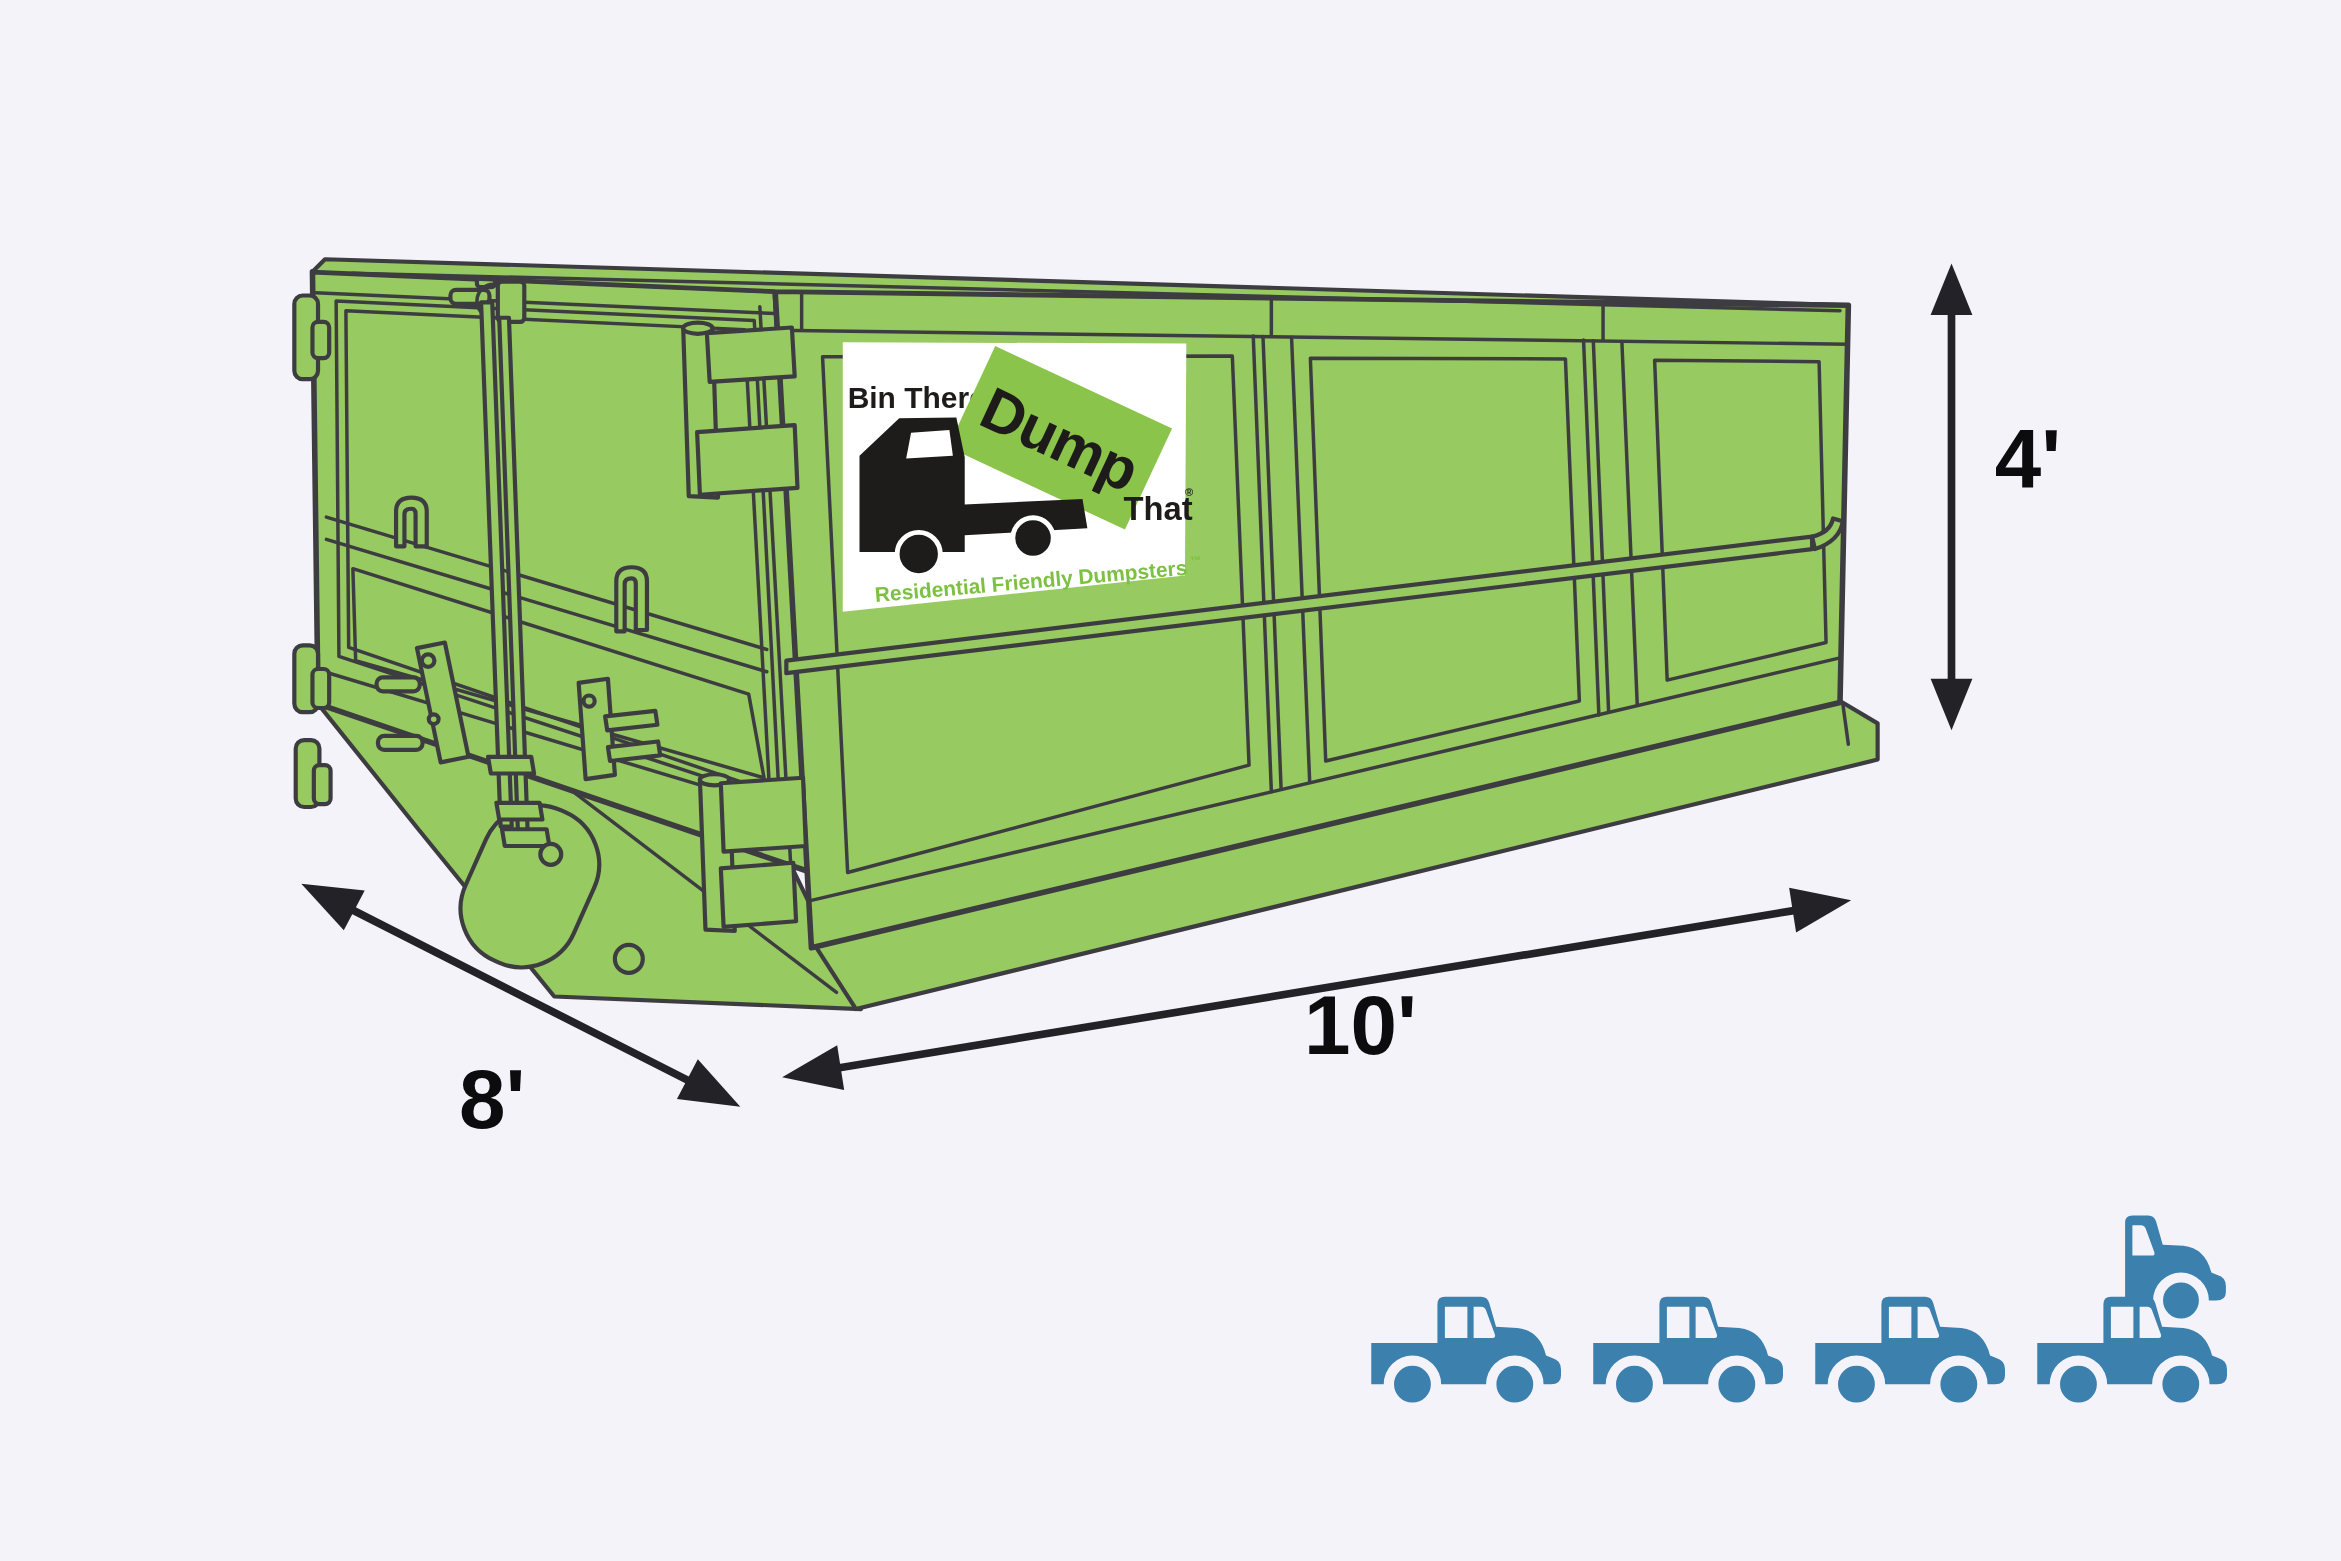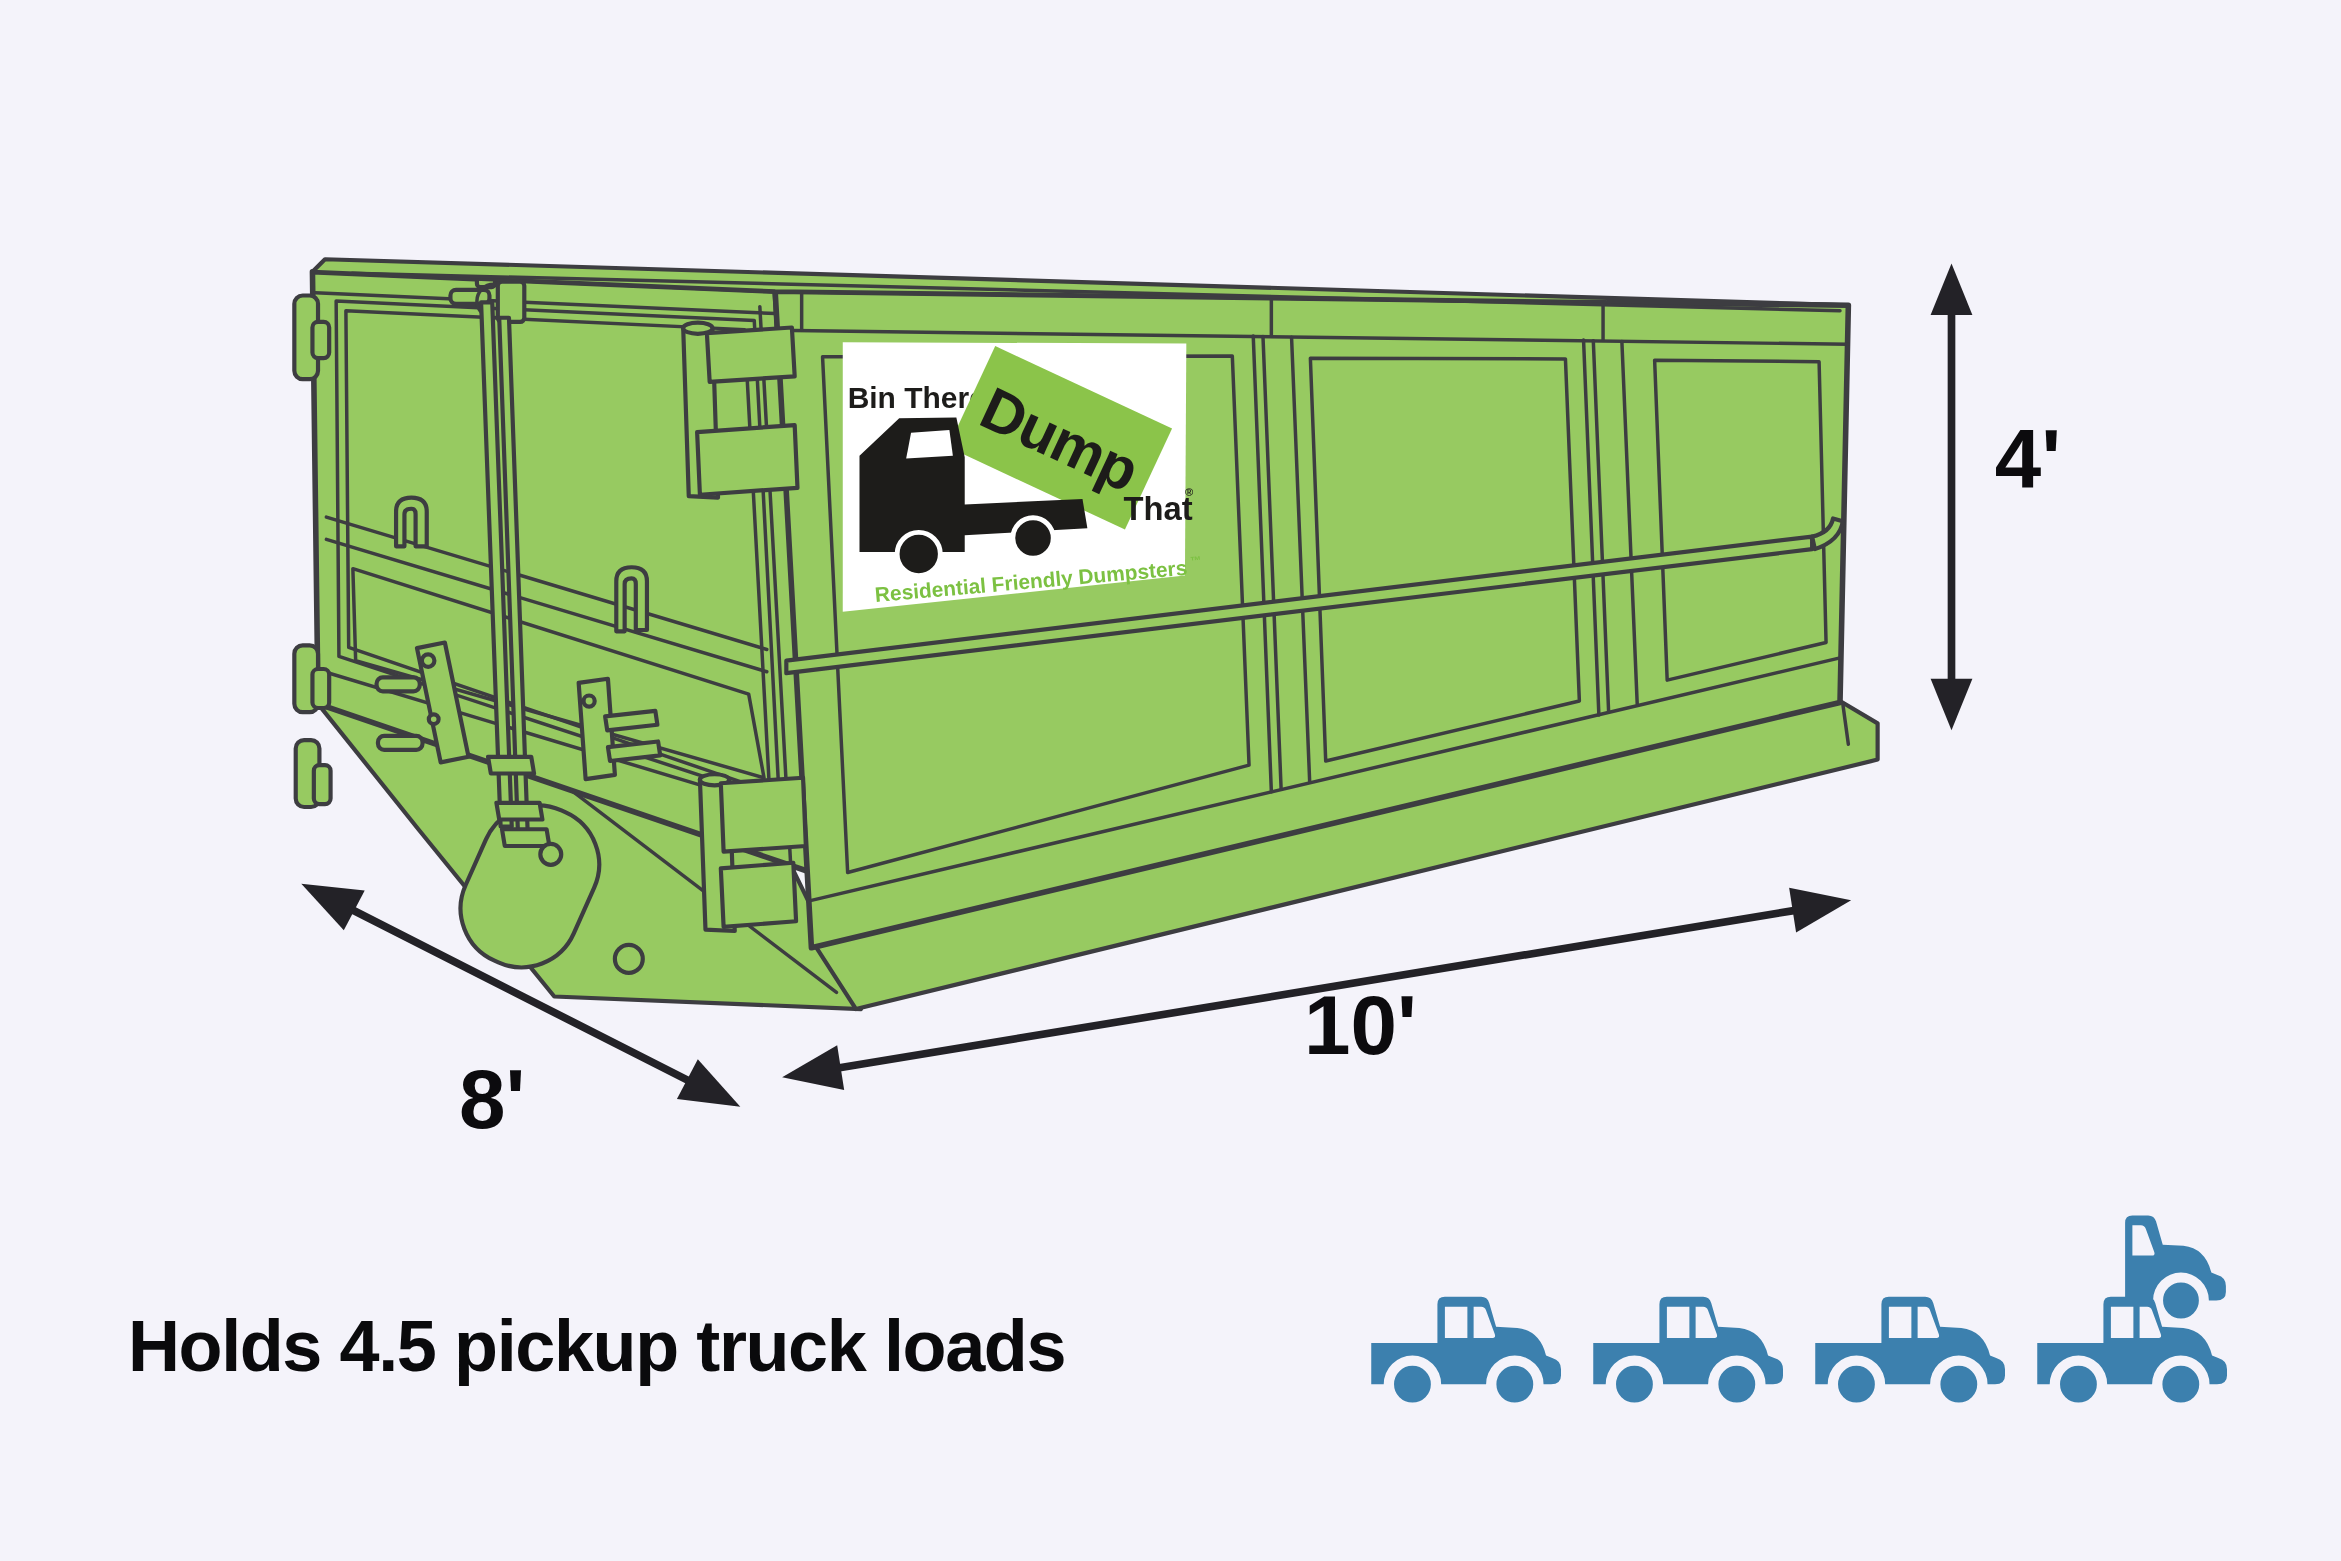--- a/index.html
+++ b/index.html
@@ -205,21 +205,20 @@
     </g>
 
     <g>
       <line class="arrow" x1="500" y1="1303" x2="994" y2="1554"></line>
       <polygon class="arrowhead" points="432,1268 493,1335 523,1278"></polygon>
       <polygon class="arrowhead" points="1062,1588 971,1577 1001,1520"></polygon>
       <text class="dim-label" x="706" y="1618" text-anchor="middle">8'</text>
     </g>
   </svg>
 
-  <div class="caption">Holds 4.5 pickup truck loads</div>
 
   <div class="truck-row">
 
       <svg width="206" height="123" viewBox="0 0 330 196">
         <use href="#sym-pickup"></use>
       </svg>
 
       <svg width="206" height="123" viewBox="0 0 330 196">
         <use href="#sym-pickup"></use>
       </svg>

